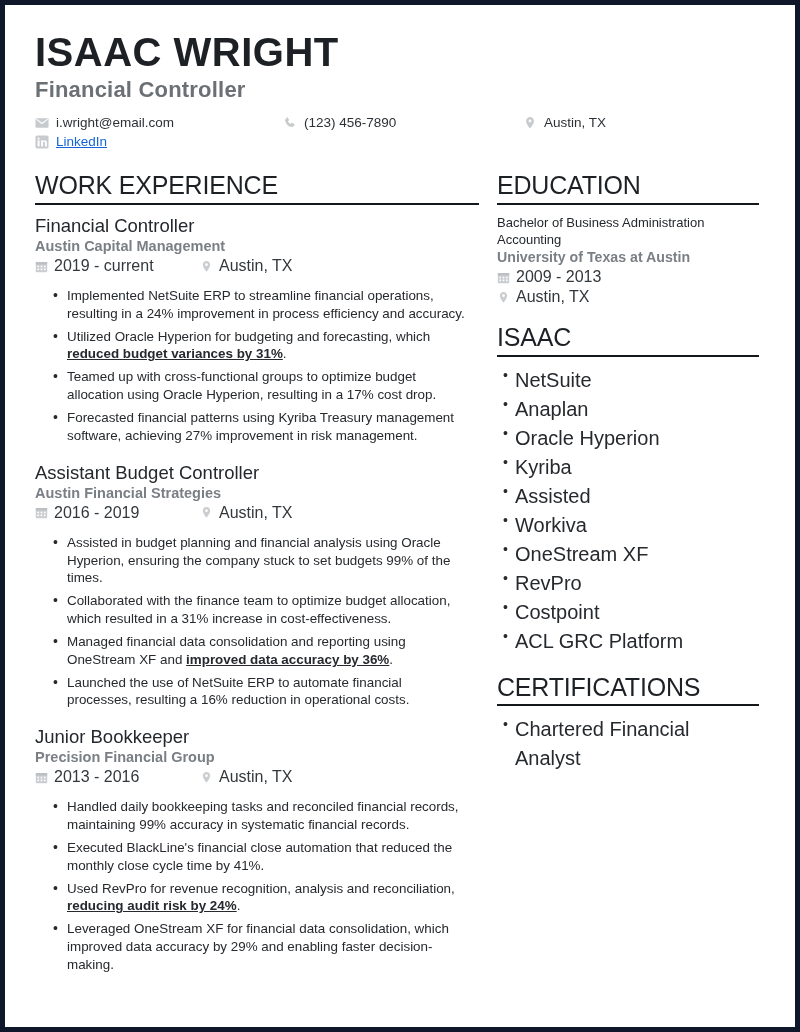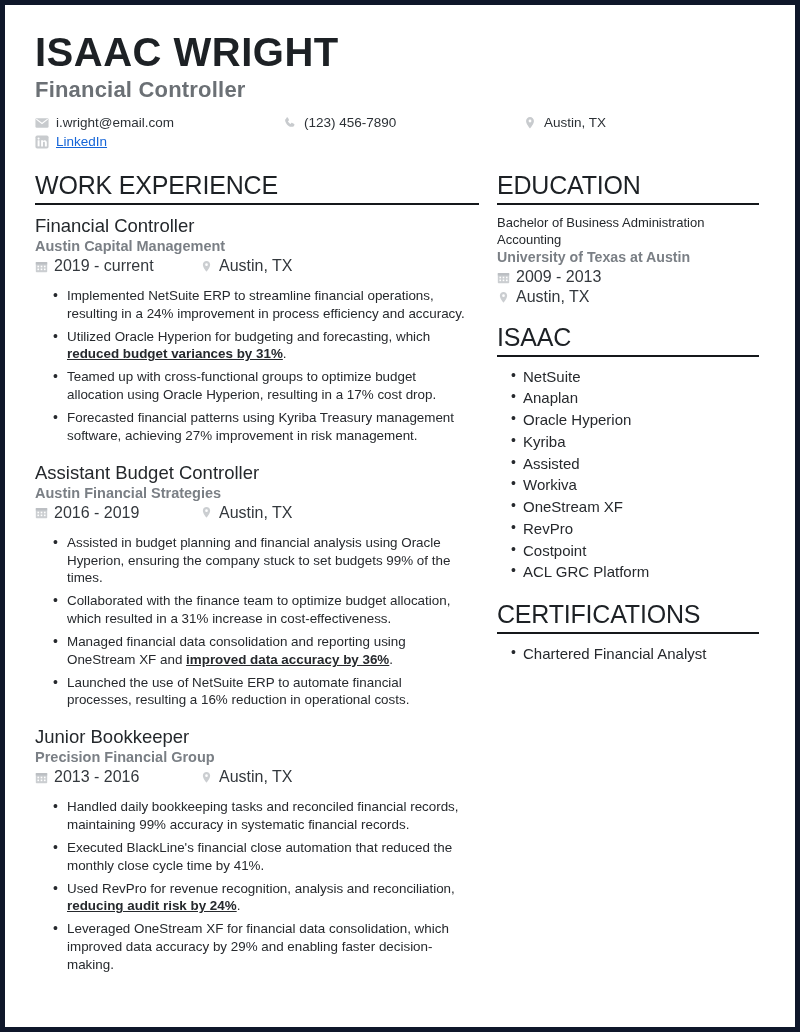--- a/index.html
+++ b/index.html
@@ -152,24 +152,23 @@
   .edu-meta { display: block; margin-bottom: 2px; }
 
   
   ul.plainlist {
     margin: 0;
     padding-left: 18px;
     list-style: none;
   }
   ul.plainlist li {
     position: relative;
-    font-size: 15px;
+    font-size: 20px;
     line-height: 1.45;
     color: #26292d;
-    margin-left: 8px;
   }
   ul.plainlist li::before {
     content: "\2022";
     position: absolute;
     left: -12px;
     top: -1px;
     color: #26292d;
     font-size: 14px;
   }
 

